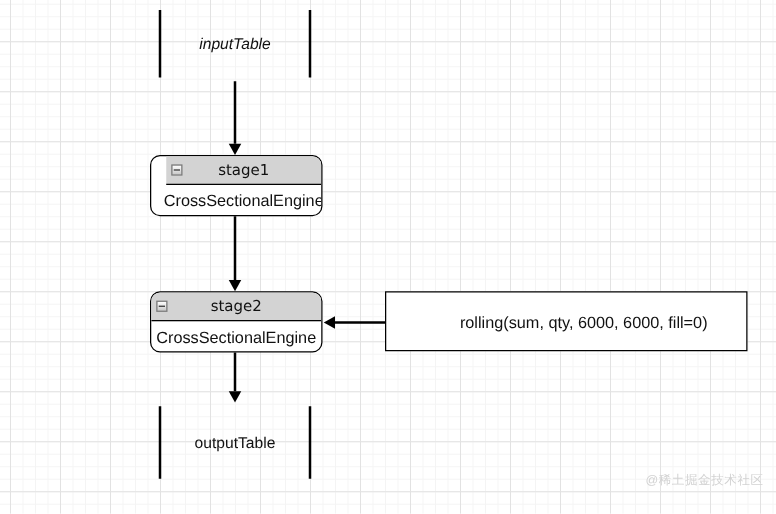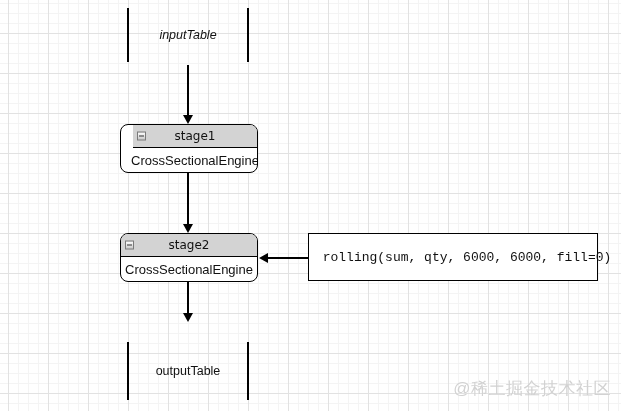--- a/index.html
+++ b/index.html
@@ -57,25 +57,25 @@
   .minus{width:5px;height:1px;background:#333;}
   .stage-body{
     height:25px;display:flex;align-items:center;justify-content:center;
     font-size:13px;white-space:nowrap;
   }
   
   .note{
     position:absolute;left:308px;top:233px;width:290px;height:48px;
     border:1.5px solid var(--node-border,#000);background:#fff;box-sizing:border-box;
     display:flex;align-items:center;justify-content:center;
-    font-family:Liberation Mono, monospace;font-size:13px;white-space:nowrap;padding-left:28px;
+    font-family:Liberation Sans, sans-serif;font-size:13px;white-space:nowrap;padding-left:28px;
   }
   .watermark{
     position:absolute;right:10px;top:377px;
-    font-size:17px;color:var(--watermark,#d2d2d2);
+    font-size:10px;color:var(--watermark,#d2d2d2);
     letter-spacing:.5px;white-space:nowrap;
   }
 </style>
 </head>
 <body>
 
 <div class="canvas">
 
   <div class="table-sym" style="left:127px;top:8px;height:54px;font-style:italic;">
     <span class="bar left"></span>
@@ -118,21 +118,21 @@
   <div class="hedge" style="left:259px;top:252px;width:49px;height:12px;">
     <span class="arrow-left"></span>
     <span class="hline"></span>
   </div>
 
   <div class="vedge" style="top:282px;height:40px;">
     <span class="vline"></span>
     <span class="arrow-down"></span>
   </div>
 
-  <div class="table-sym" style="left:127px;top:342px;height:58px;">
+  <div class="table-sym" style="left:127px;top:325px;height:58px;">
     <span class="bar left"></span>
     <span class="bar right"></span>
     <span class="tlabel">outputTable</span>
   </div>
 
   <div class="watermark">@稀土掘金技术社区</div>
 
 </div>
 
 </body></html>

